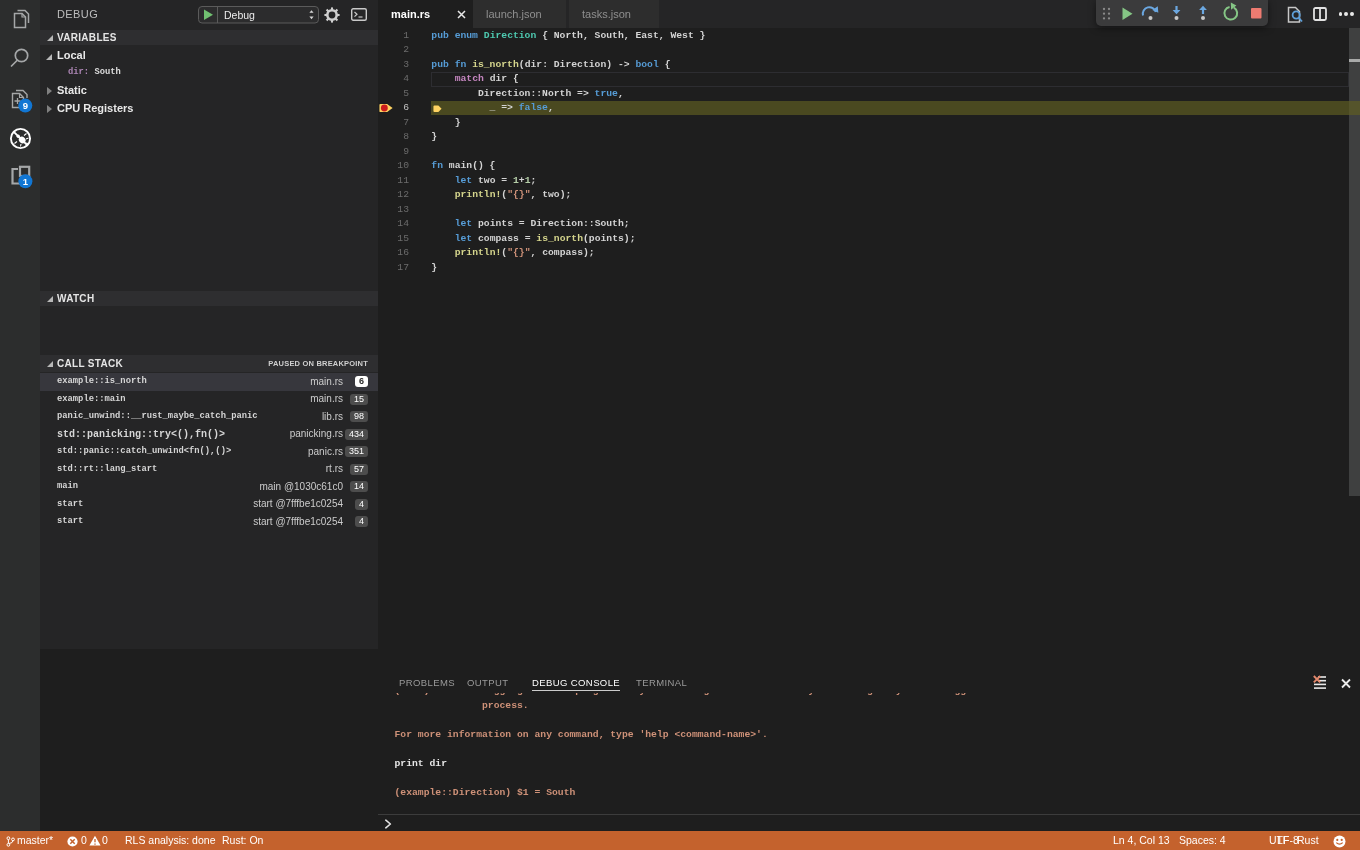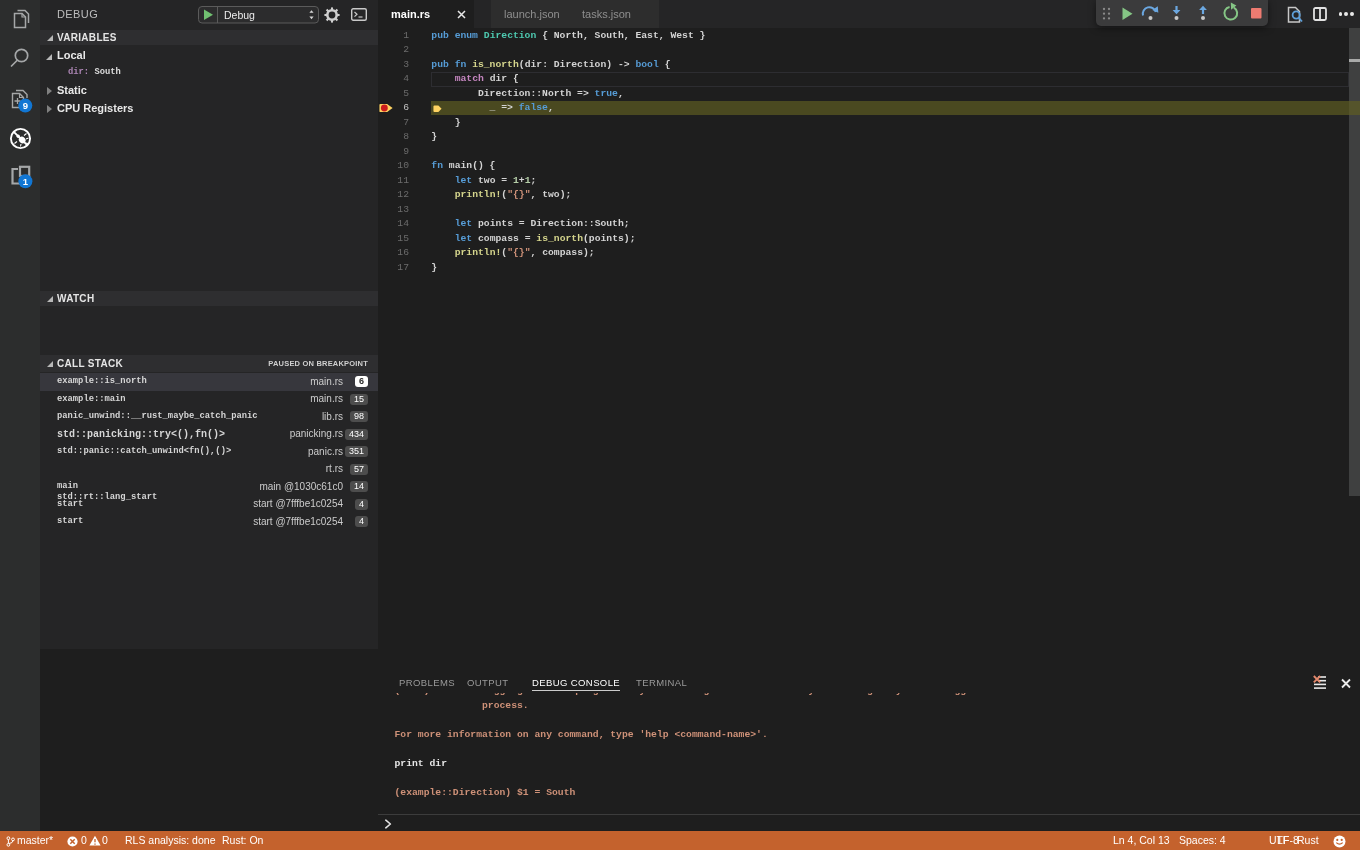--- a/index.html
+++ b/index.html
@@ -158,21 +158,21 @@
         <div class="abs mono" style="left:17px;top:3px;font-size:10px;font-weight:bold;color:#d6d6d6;">std::panicking::try&lt;(),fn()&gt;</div>
         <div class="abs" style="right:35px;top:2.5px;font-size:10px;color:#cccccc;">panicking.rs</div>
         <div class="badge" style="right:10px;">434</div>
       </div>
       <div class="row" style="top:443px;">
         <div class="abs mono" style="left:17px;top:3px;font-size:8.8px;font-weight:bold;color:#d6d6d6;">std::panic::catch_unwind&lt;fn(),()&gt;</div>
         <div class="abs" style="right:35px;top:2.5px;font-size:10px;color:#cccccc;">panic.rs</div>
         <div class="badge" style="right:10px;">351</div>
       </div>
       <div class="row" style="top:460.5px;">
-        <div class="abs mono" style="left:17px;top:3px;font-size:8.8px;font-weight:bold;color:#d6d6d6;margin-top:28px;">std::rt::lang_start</div>
+        <div class="abs mono" style="left:17px;top:3px;font-size:8.8px;font-weight:bold;color:#d6d6d6;">std::rt::lang_start</div>
         <div class="abs" style="right:35px;top:2.5px;font-size:10px;color:#cccccc;">rt.rs</div>
         <div class="badge" style="right:10px;">57</div>
       </div>
       <div class="row" style="top:478px;">
         <div class="abs mono" style="left:17px;top:3px;font-size:8.8px;font-weight:bold;color:#d6d6d6;">main</div>
         <div class="abs" style="right:35px;top:2.5px;font-size:10px;color:#cccccc;">main @1030c61c0</div>
         <div class="badge" style="right:10px;">14</div>
       </div>
       <div class="row" style="top:495.5px;">
         <div class="abs mono" style="left:17px;top:3px;font-size:8.8px;font-weight:bold;color:#d6d6d6;">start</div>
@@ -202,21 +202,21 @@
 </div>
 
 <div id="editor" class="abs">
   <div id="tabbar">
     <div class="tab" style="left:0;width:96px;background:#1e1e1e;color:#ffffff;">
       <span style="position:absolute;left:13px;font-weight:bold;">main.rs</span>
       <svg style="position:absolute;left:79px;top:10px;" width="9" height="9" viewBox="0 0 9 9">
           <path d="M1 1 L8 8 M8 1 L1 8" stroke="#e8e8e8" stroke-width="1.5"></path>
         </svg>
     </div>
-    <div class="tab" style="left:113px;width:93px;background:#2d2d2d;color:#8f8f8f;">
+    <div class="tab" style="left:95px;width:93px;background:#2d2d2d;color:#8f8f8f;">
         <span style="position:absolute;left:13px;">launch.json</span>
       </div>
     <div class="tab" style="left:191px;width:90px;background:#2d2d2d;color:#8f8f8f;">
         <span style="position:absolute;left:13px;">tasks.json</span>
       </div>
   </div>
 
   <div class="abs" style="left:53px;top:71.5px;width:918px;height:15px;border:1px solid #2d2d31;"></div>
 
   <div class="abs" style="left:53px;top:100.5px;width:929px;height:14.5px;background:#4a4920;"></div>

